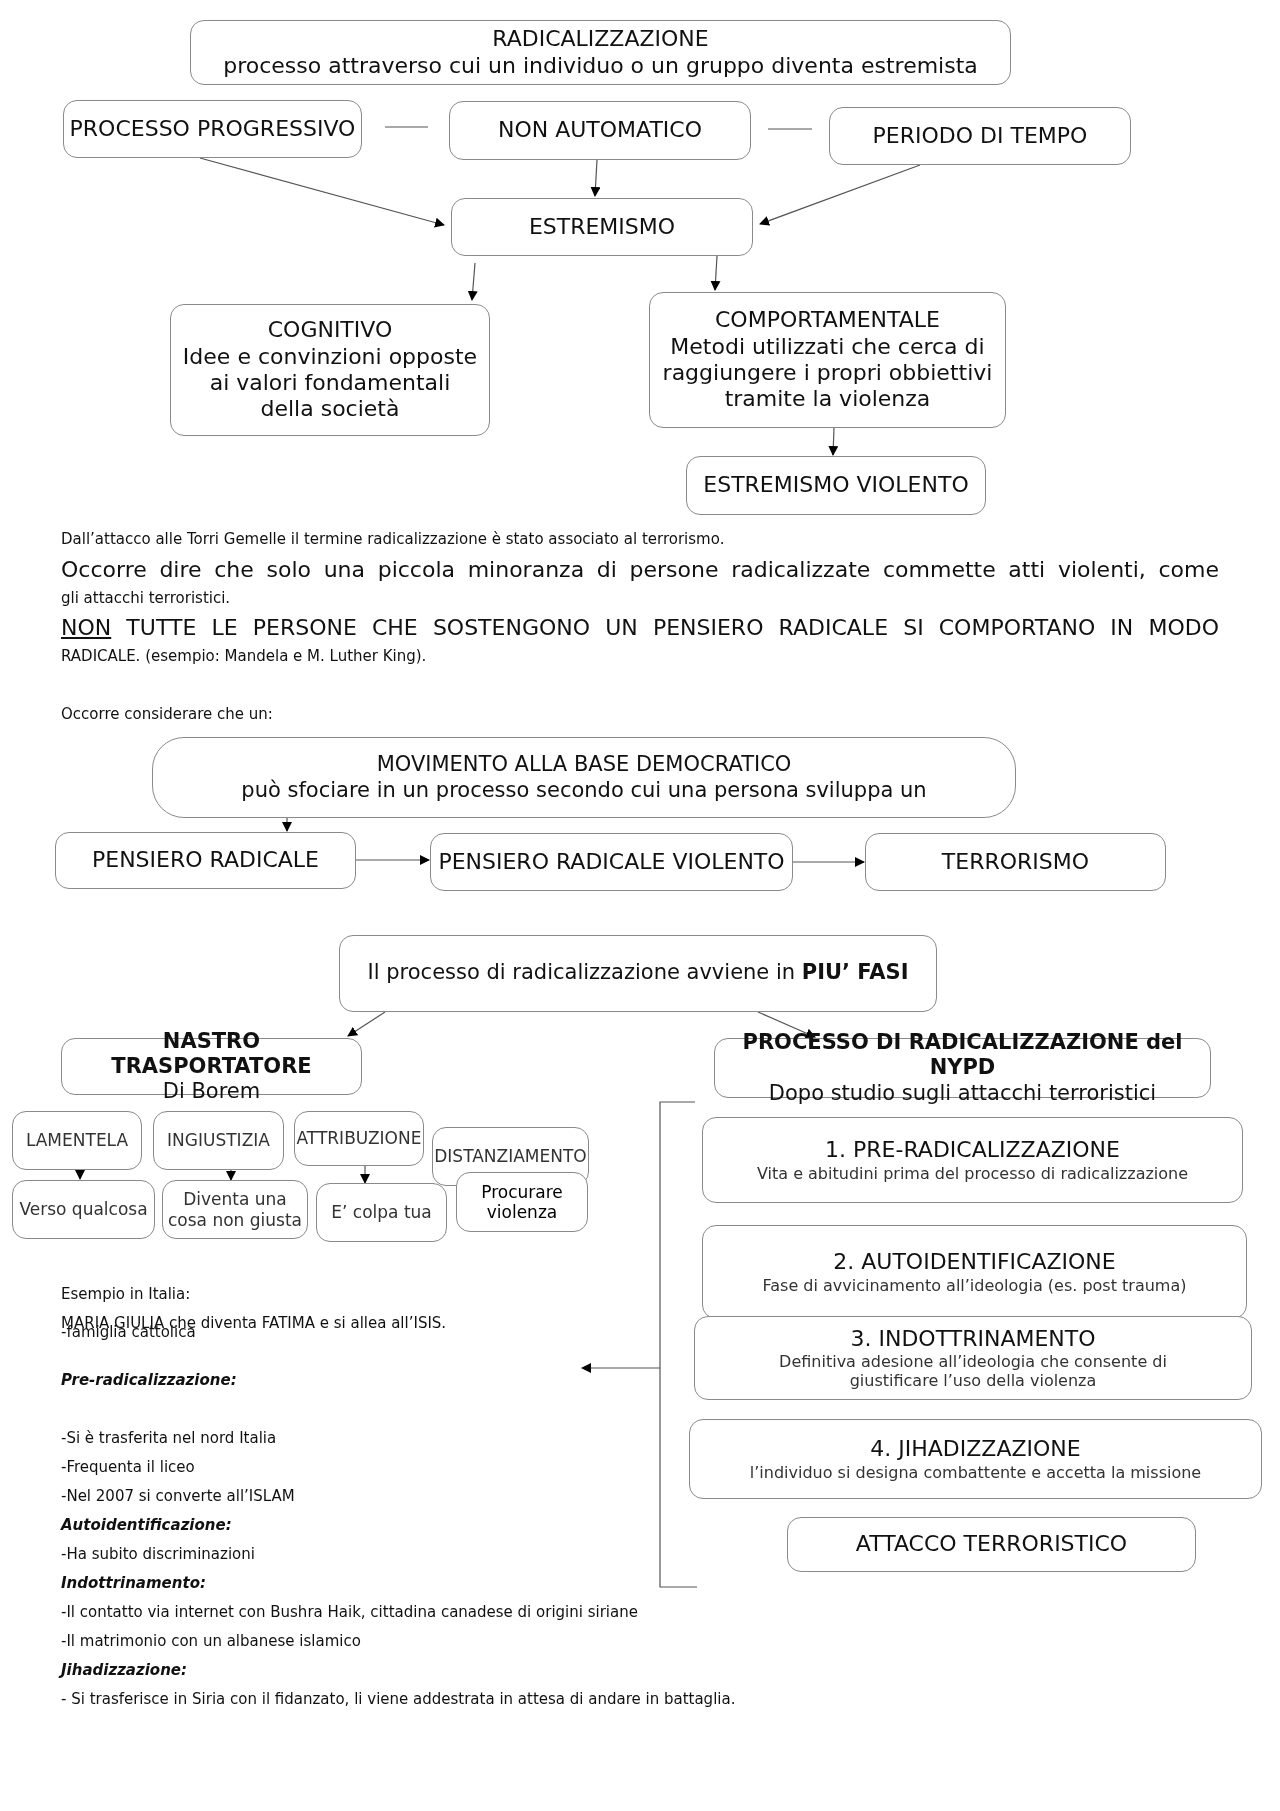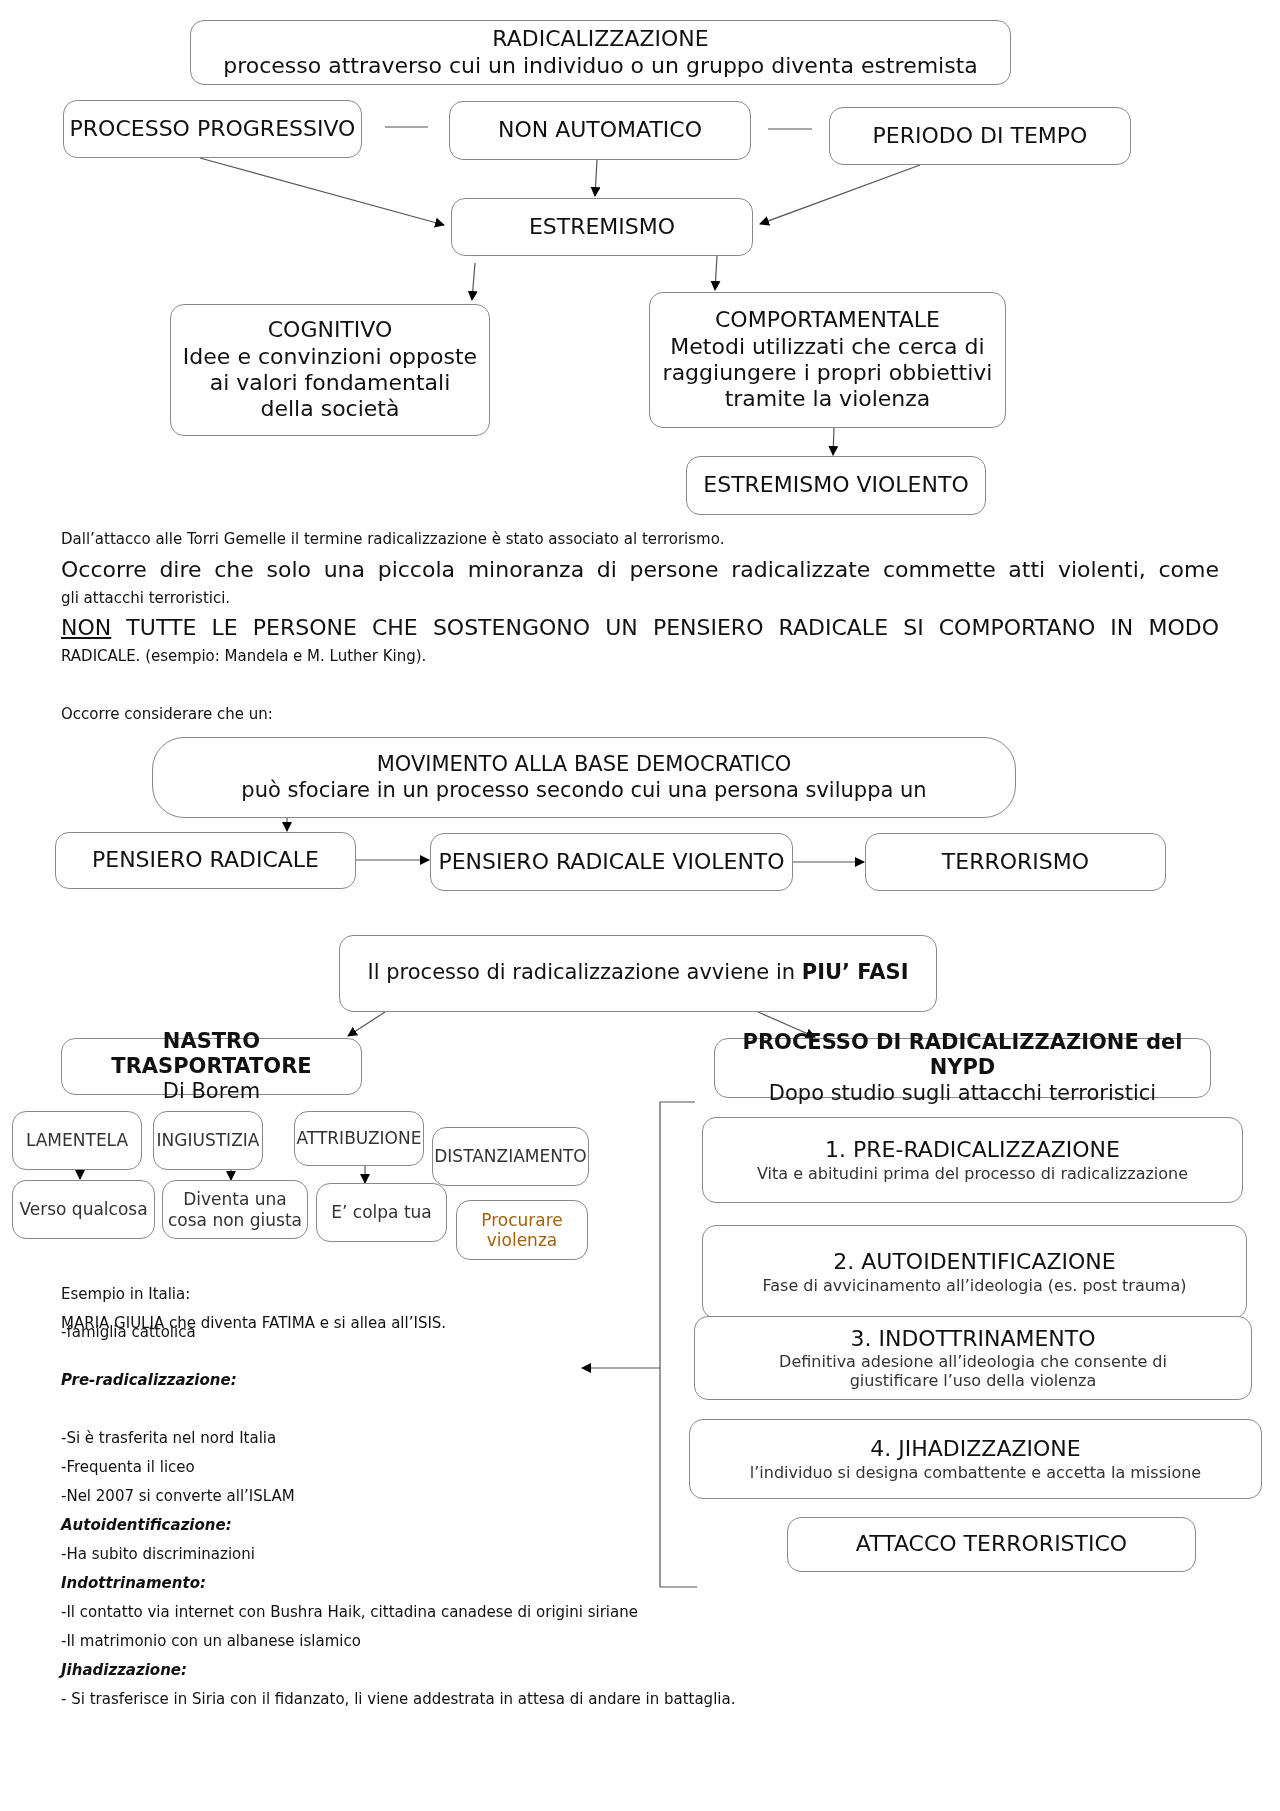--- a/index.html
+++ b/index.html
@@ -129,41 +129,41 @@
 </div>
 
 <div class="box b21" style="left:714px;top:1038px;width:497px;height:60px;">
   <div class="bold">PROCESSO DI RADICALIZZAZIONE del NYPD</div>
   <div>Dopo studio sugli attacchi terroristici</div>
 </div>
 
 <div class="box b17" style="left:12px;top:1111px;width:130px;height:59px;color:#333;">
   <span>LAMENTELA</span>
 </div>
-<div class="box b17" style="left:153px;top:1111px;width:110px;height:59px;color:#333;">
+<div class="box b17" style="left:153px;top:1111px;width:131px;height:59px;color:#333;">
   <span>INGIUSTIZIA</span>
 </div>
 <div class="box b17" style="left:294px;top:1111px;width:130px;height:55px;color:#333;">
   <span>ATTRIBUZIONE</span>
 </div>
 <div class="box b17" style="left:432px;top:1111px;width:157px;height:59px;color:#333;margin-top:16px;">
   <span>DISTANZIAMENTO</span>
 </div>
 
 <div class="box b17" style="left:12px;top:1180px;width:143px;height:59px;color:#333;">
   <span>Verso qualcosa</span>
 </div>
 <div class="box b17" style="left:162px;top:1180px;width:146px;height:59px;color:#333;">
   <span>Diventa una</span>
   <span>cosa non giusta</span>
 </div>
 <div class="box b17" style="left:316px;top:1183px;width:131px;height:59px;color:#333;">
   <span>E’ colpa tua</span>
 </div>
-<div class="box b17" style="left:456px;top:1200px;width:132px;height:60px;color:#a16207;">
+<div class="box b17" style="left:456px;top:1172px;width:132px;height:60px;color:#000000;">
   <span>Procurare</span>
   <span>violenza</span>
 </div>
 
 <div class="box" style="left:702px;top:1117px;width:541px;height:86px;">
   <div class="b22">1. PRE-RADICALIZZAZIONE</div>
   <div class="small">Vita e abitudini prima del processo di radicalizzazione</div>
 </div>
 <div class="box" style="left:702px;top:1225px;width:545px;height:94px;">
   <div class="b22">2. AUTOIDENTIFICAZIONE</div>

